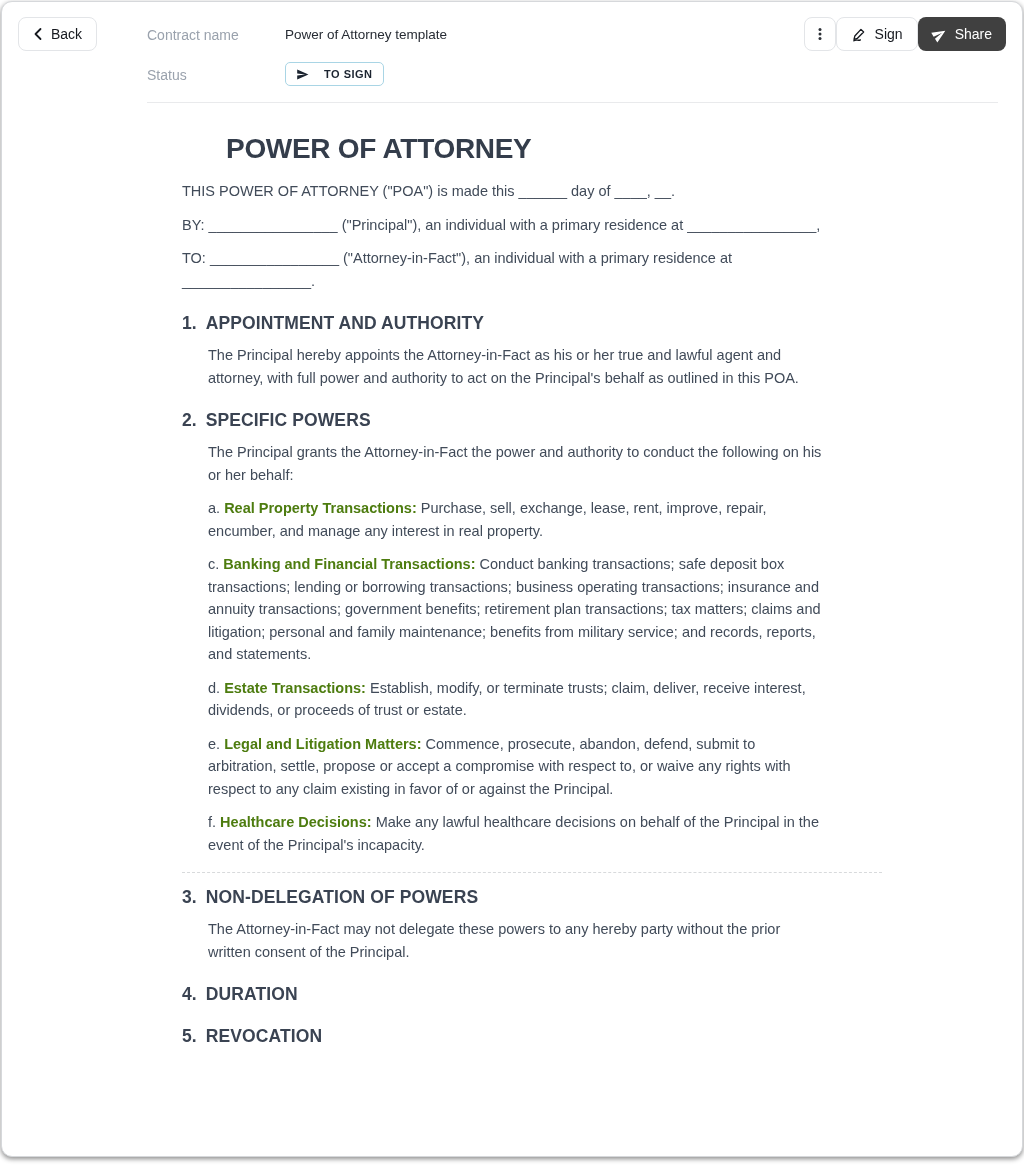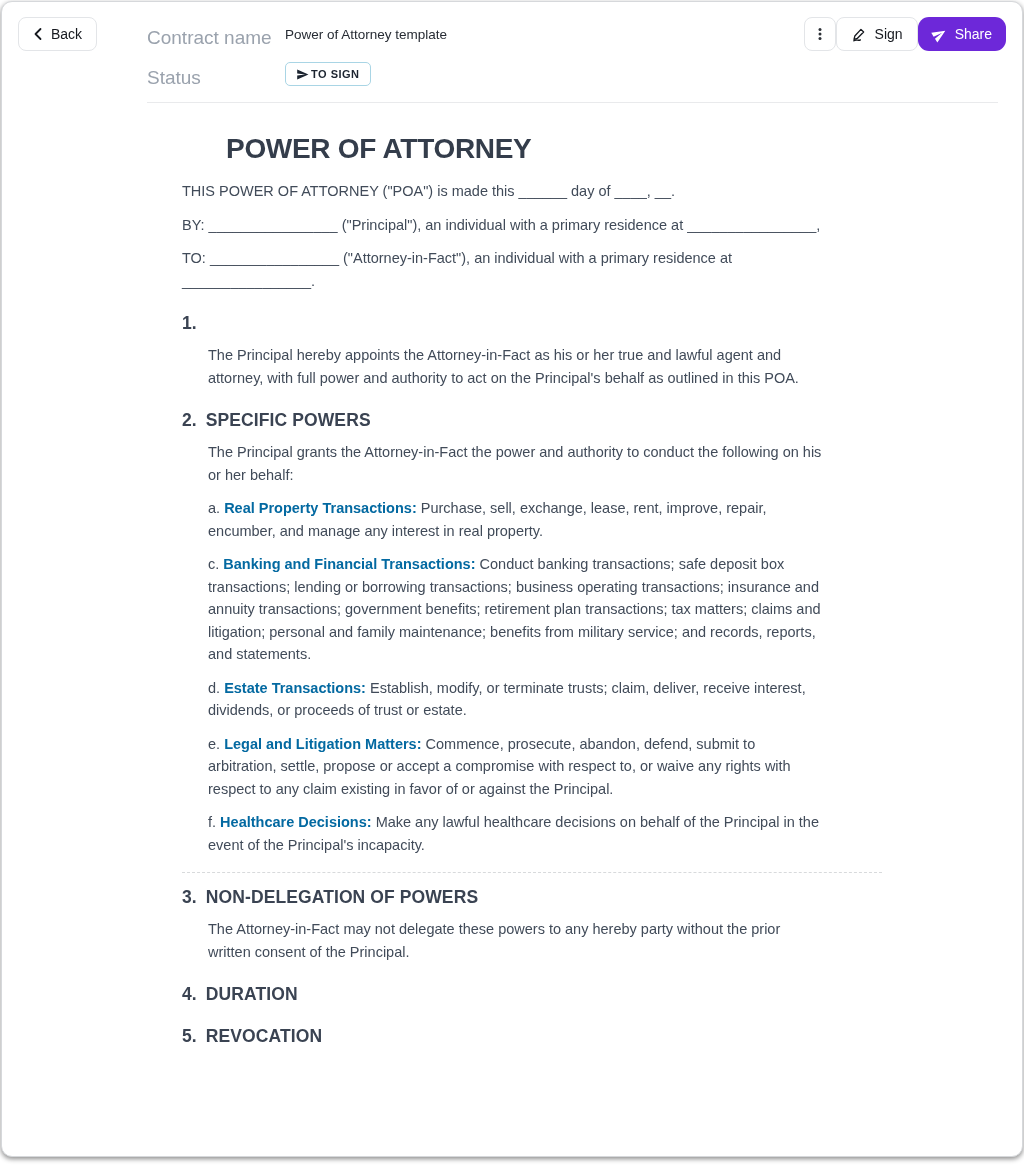--- a/index.html
+++ b/index.html
@@ -20,27 +20,27 @@
   
   .header { position: relative; height: 101px; }
   .btn {
     display: inline-flex; align-items: center; justify-content: center;
     gap: 8px; height: 34px; padding: 0 14px;
     background: #fff; border: 1px solid #e3e5e8; border-radius: 8px;
     font-size: 14px; font-weight: 500; color: #16191f;
     cursor: pointer; white-space: nowrap;
   }
   .back-btn { position: absolute; left: 16px; top: 15px; }
-  .hdr-label { position: absolute; left: 145px; font-size: 19px; color: #9aa2ad; }
+  .hdr-label { position: absolute; left: 145px; font-size: 14px; color: #9aa2ad; }
   .hdr-label.row1 { top: 25px; }
   .hdr-label.row2 { top: 65px; }
   .hdr-value { position: absolute; left: 283px; top: 25px; font-size: 13.5px; font-weight: 500; color: #272c34; text-align: right; }
   .status-badge {
     position: absolute; left: 283px; top: 60px;
-    display: inline-flex; align-items: center; gap: 2px;
+    display: inline-flex; align-items: center; gap: 15px;
     height: 24px; padding: 0 10px;
     background: #fff; border: 1px solid #a9d5e5; border-radius: 5px;
     font-size: 11px; font-weight: 700; letter-spacing: 0.5px; color: #1c2430;
   }
   .actions { position: absolute; right: 16px; top: 15px; display: flex; gap: 0; }
   .kebab-btn { width: 32px; padding: 0; }
   .share-btn { border: none; color: #fff; font-weight: 500; }
   .hdr-divider {
     position: absolute; bottom: 0; left: 145px; right: 24px;
     border-bottom: 1px solid #e9eaec;
@@ -53,21 +53,21 @@
   }
   .doc p { font-size: 14.5px; line-height: 22.5px; color: #414b59; }
   .intro p { max-width: 648px; margin-bottom: 11px; }
   .doc-section { margin-top: 21px; }
   .sec-head { display: flex; gap: 9px; margin-bottom: 10px; }
   .sec-num, .sec-title {
     font-size: 17.5px; font-weight: 700; color: #3a4352; letter-spacing: 0.1px;
   }
   .sec-body { margin-left: 26px; max-width: 614px; }
   .sec-body p { margin-bottom: 11px; }
-  .sec-body p strong { color: #0369a1; font-weight: 700; text-align: right; }
+  .sec-body p strong { color: #4d7c0f; font-weight: 700; text-align: right; }
   .page-break {
     border-top: 1px dashed #d8dadc;
     margin: 16px 0 -7px 0; width: 700px;
   }
   .icon { display: inline-flex; flex: none; }
 </style>
 </head>
 <body>
 
 <div class="card">
@@ -107,21 +107,21 @@
       </button>
       <button class="btn">
         <span class="icon">
           <svg width="16" height="16" viewBox="0 0 18 18" fill="none" stroke="#16191f" stroke-width="1.5" stroke-linecap="round" stroke-linejoin="round">
               <path d="M11.2 3.8l3 3L7 14l-3.6 1 .9-3.7z"></path>
               <path d="M3.2 16.6c2.6-2.2 4.8.6 7.4-1"></path>
             </svg>
         </span>
         <span>Sign</span>
       </button>
-      <button class="btn share-btn" style="background: #6d28d9; border-radius: 11px;">
+      <button class="btn share-btn" style="background: #404040;">
         <span class="icon" style="transform: rotate(-32deg);">
           <svg width="15" height="15" viewBox="0 0 24 24" fill="#ffffff">
               <path d="M2.2 21.2 23 12 2.2 2.8l-.01 7.2L17 12 2.19 14z"></path>
             </svg>
         </span>
         <span>Share</span>
       </button>
     </div>
 
     <div class="hdr-divider"></div>
@@ -131,20 +131,21 @@
     <h1 class="doc-title">POWER OF ATTORNEY</h1>
     <div class="intro">
       <p>THIS POWER OF ATTORNEY ("POA") is made this ______ day of ____, __.</p>
       <p>BY: ________________ ("Principal"), an individual with a primary residence at ________________,</p>
       <p>TO: ________________ ("Attorney-in-Fact"), an individual with a primary residence at ________________.</p>
     </div>
     <div id="sections">
   <section class="doc-section">
     <div class="sec-head">
       <span class="sec-num">1.</span>
+      <span class="sec-title">APPOINTMENT AND AUTHORITY</span>
     </div>
     <div class="sec-body">
             <p>The Principal hereby appoints the Attorney-in-Fact as his or her true and lawful agent and attorney, with full power and authority to act on the Principal's behalf as outlined in this POA.</p>
           </div>
   </section>
 
   <section class="doc-section">
     <div class="sec-head">
       <span class="sec-num">2.</span>
       <span class="sec-title">SPECIFIC POWERS</span>

